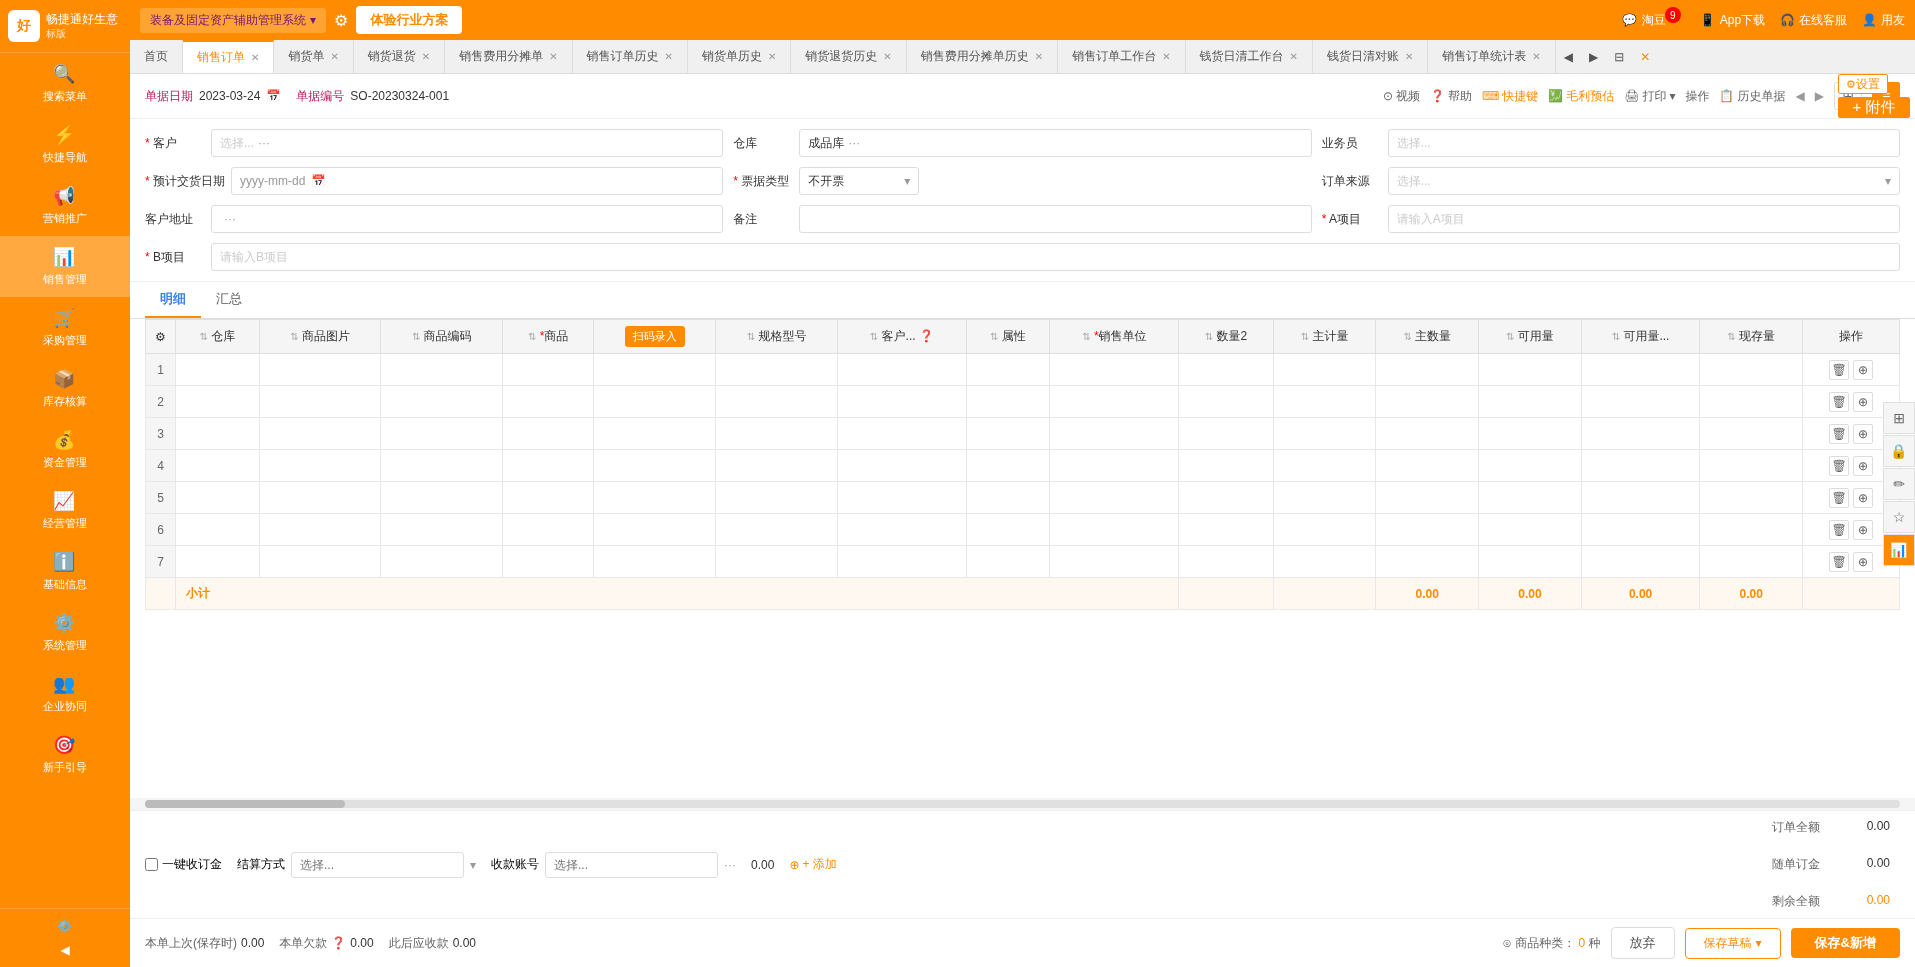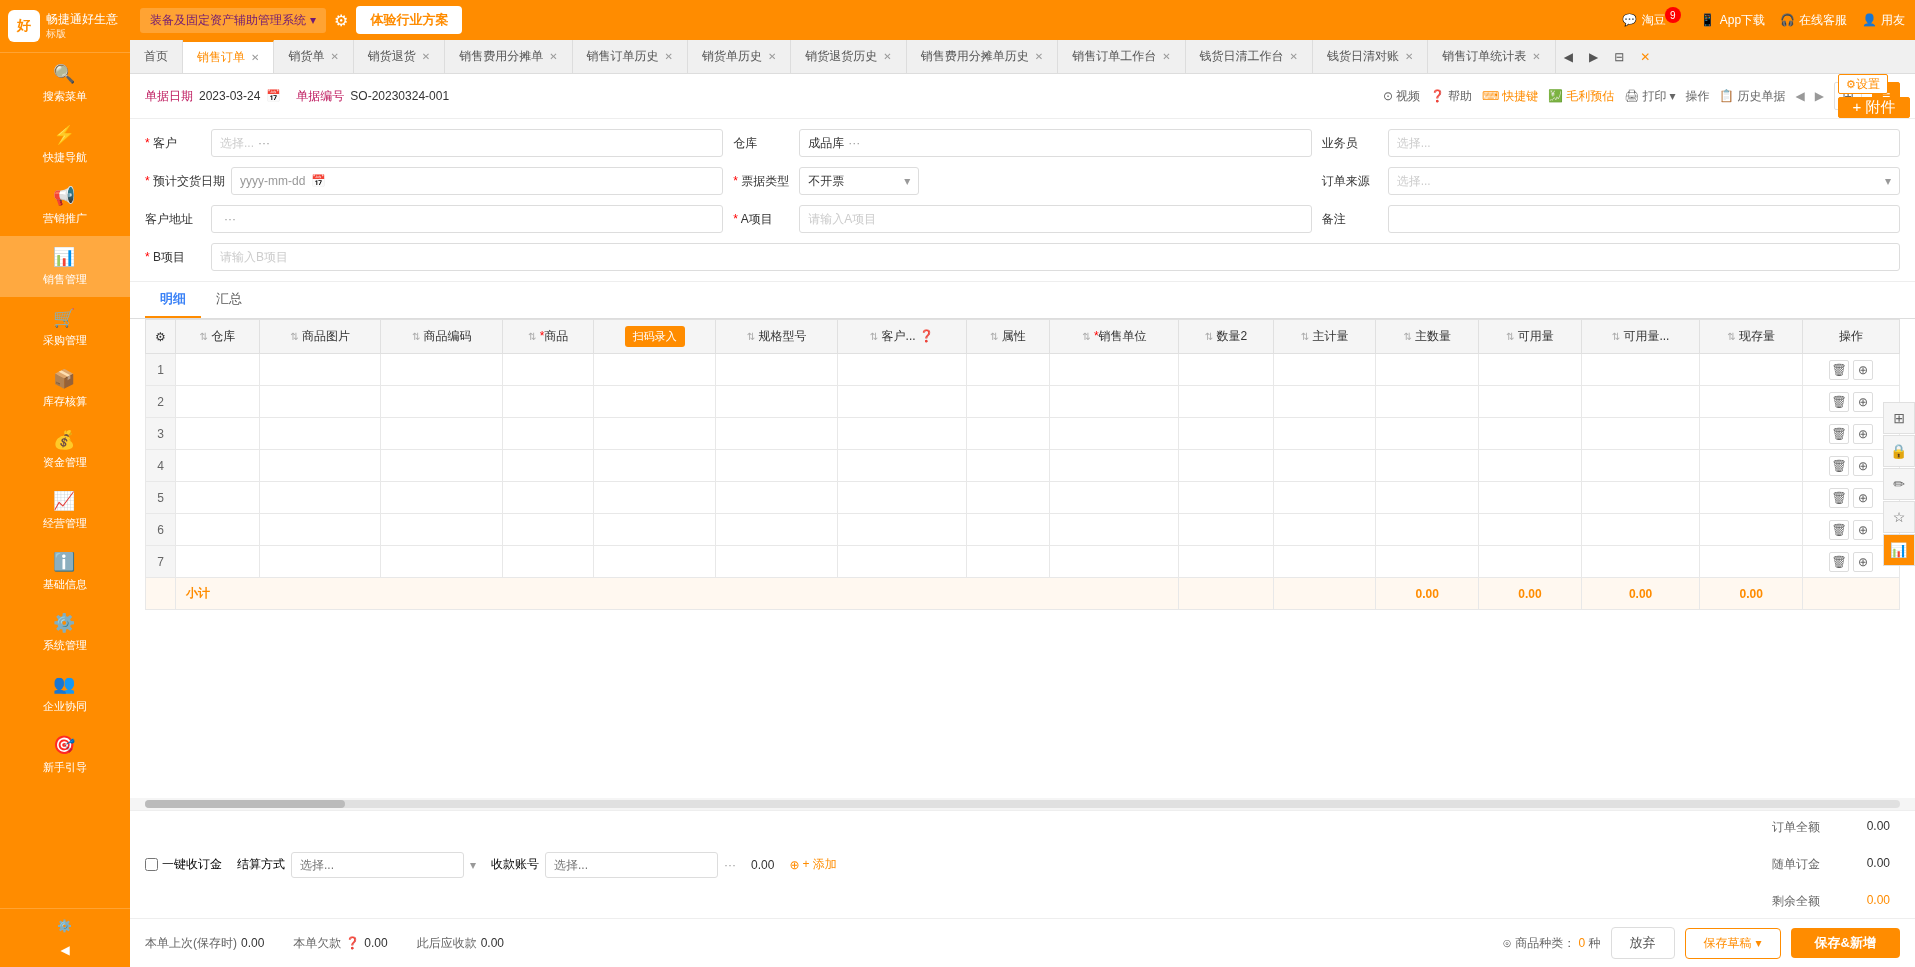--- a/index.html
+++ b/index.html
@@ -98,21 +98,21 @@
     .footer-add-btn { color: #ff8c00; cursor: pointer; display: flex; align-items: center; gap: 3px; }
 
     
     .bottom-totals { margin-left: auto; display: flex; flex-direction: column; gap: 20px; text-align: right; padding-right: 10px; }
     .total-row { display: flex; justify-content: space-between; gap: 20px; font-size: 12px; }
     .total-label { color: #666; }
     .total-value { color: #333; min-width: 50px; text-align: right; }
 
     
     .bottom-bar { padding: 8px 15px; border-top: 1px solid #eee; background: white; display: flex; align-items: center; gap: 15px; }
-    .bottom-info { display: flex; align-items: center; gap: 29px; color: #666; font-size: 12px; }
+    .bottom-info { display: flex; align-items: center; gap: 15px; color: #666; font-size: 12px; }
     .bottom-info-field { display: flex; align-items: center; gap: 4px; }
     .bottom-info-value { color: #333; }
     .bottom-actions { margin-left: auto; display: flex; align-items: center; gap: 10px; }
     .btn-discard { border: 1px solid #ddd; background: white; padding: 6px 18px; border-radius: 4px; cursor: pointer; font-size: 13px; color: #555; }
     .btn-save-draft { border: 1px solid #ff8c00; background: white; padding: 6px 18px; border-radius: 4px; cursor: pointer; font-size: 13px; color: #ff8c00; display: flex; align-items: center; gap: 4px; }
     .btn-save-new { background: #ff8c00; color: white; border: none; padding: 6px 24px; border-radius: 4px; cursor: pointer; font-size: 13px; font-weight: bold; }
     .goods-count { color: #666; font-size: 12px; }
     .goods-count-link { color: #ff8c00; cursor: pointer; }
 
     
@@ -363,28 +363,28 @@
         </div>
       </div>
       <div class="form-row">
         <div class="field-group">
           <span class="field-label">客户地址</span>
           <div class="field-input" style="flex:2">
             <span class="field-dots">···</span>
           </div>
         </div>
         <div class="field-group">
+          <span class="field-label">备注</span>
+          <div class="field-input" style="flex:2"></div>
+        </div>
+        <div class="field-group">
           <span class="field-label required">A项目</span>
           <div class="field-input" style="flex:2">
             <span style="color:#ccc">请输入A项目</span>
           </div>
-        </div>
-        <div class="field-group">
-          <span class="field-label">备注</span>
-          <div class="field-input" style="flex:2"></div>
         </div>
       </div>
       <div class="form-row" style="margin-bottom:0">
         <div class="field-group">
           <span class="field-label required">B项目</span>
           <div class="field-input" style="flex:2">
             <span style="color:#ccc">请输入B项目</span>
           </div>
         </div>
       </div>

